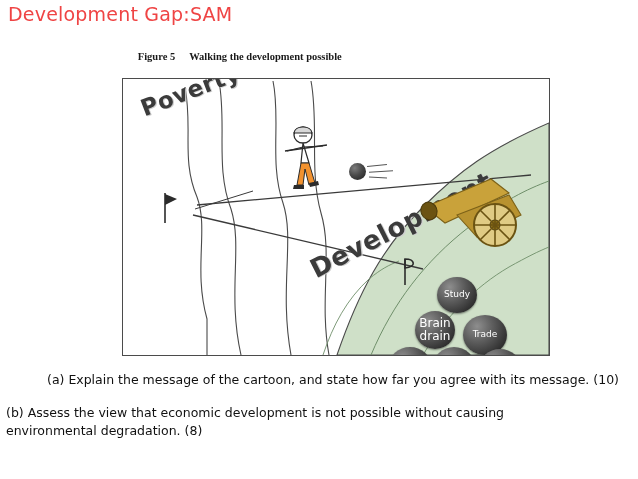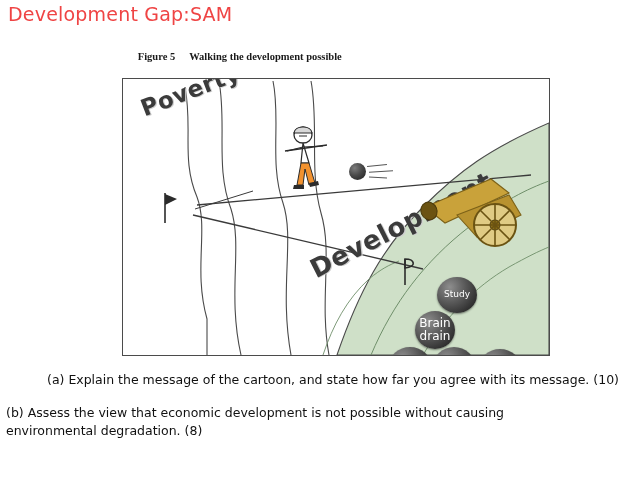--- a/index.html
+++ b/index.html
@@ -226,20 +226,23 @@
         </g>
       </svg>
 
       <div class="ball" style="left:314px; top:198px; width:40px; height:36px;">
           <span>Study</span>
         </div>
       <div class="ball small" style="left:292px; top:232px; width:40px; height:38px;">
           <span style="white-space:pre-line">Brain
 drain</span>
         </div>
+      <div class="ball" style="left:340px; top:236px; width:44px; height:40px;">
+          <span>Trade</span>
+        </div>
       <div class="ball" style="left:266px; top:268px; width:42px; height:38px;"></div>
       <div class="ball small" style="left:310px; top:268px; width:42px; height:40px;"></div>
       <div class="ball" style="left:356px; top:270px; width:42px; height:38px;"></div>
 
     </div>
   </div>
 
   <div class="qblock q-line2"> (a) Explain the message of the cartoon, and state how far you agree with its message. (10)</div>
   <div class="qblock q-line3">(b) Assess the view that economic development is not possible without causing</div>
   <div class="qblock q-line4">environmental degradation. (8)</div>

